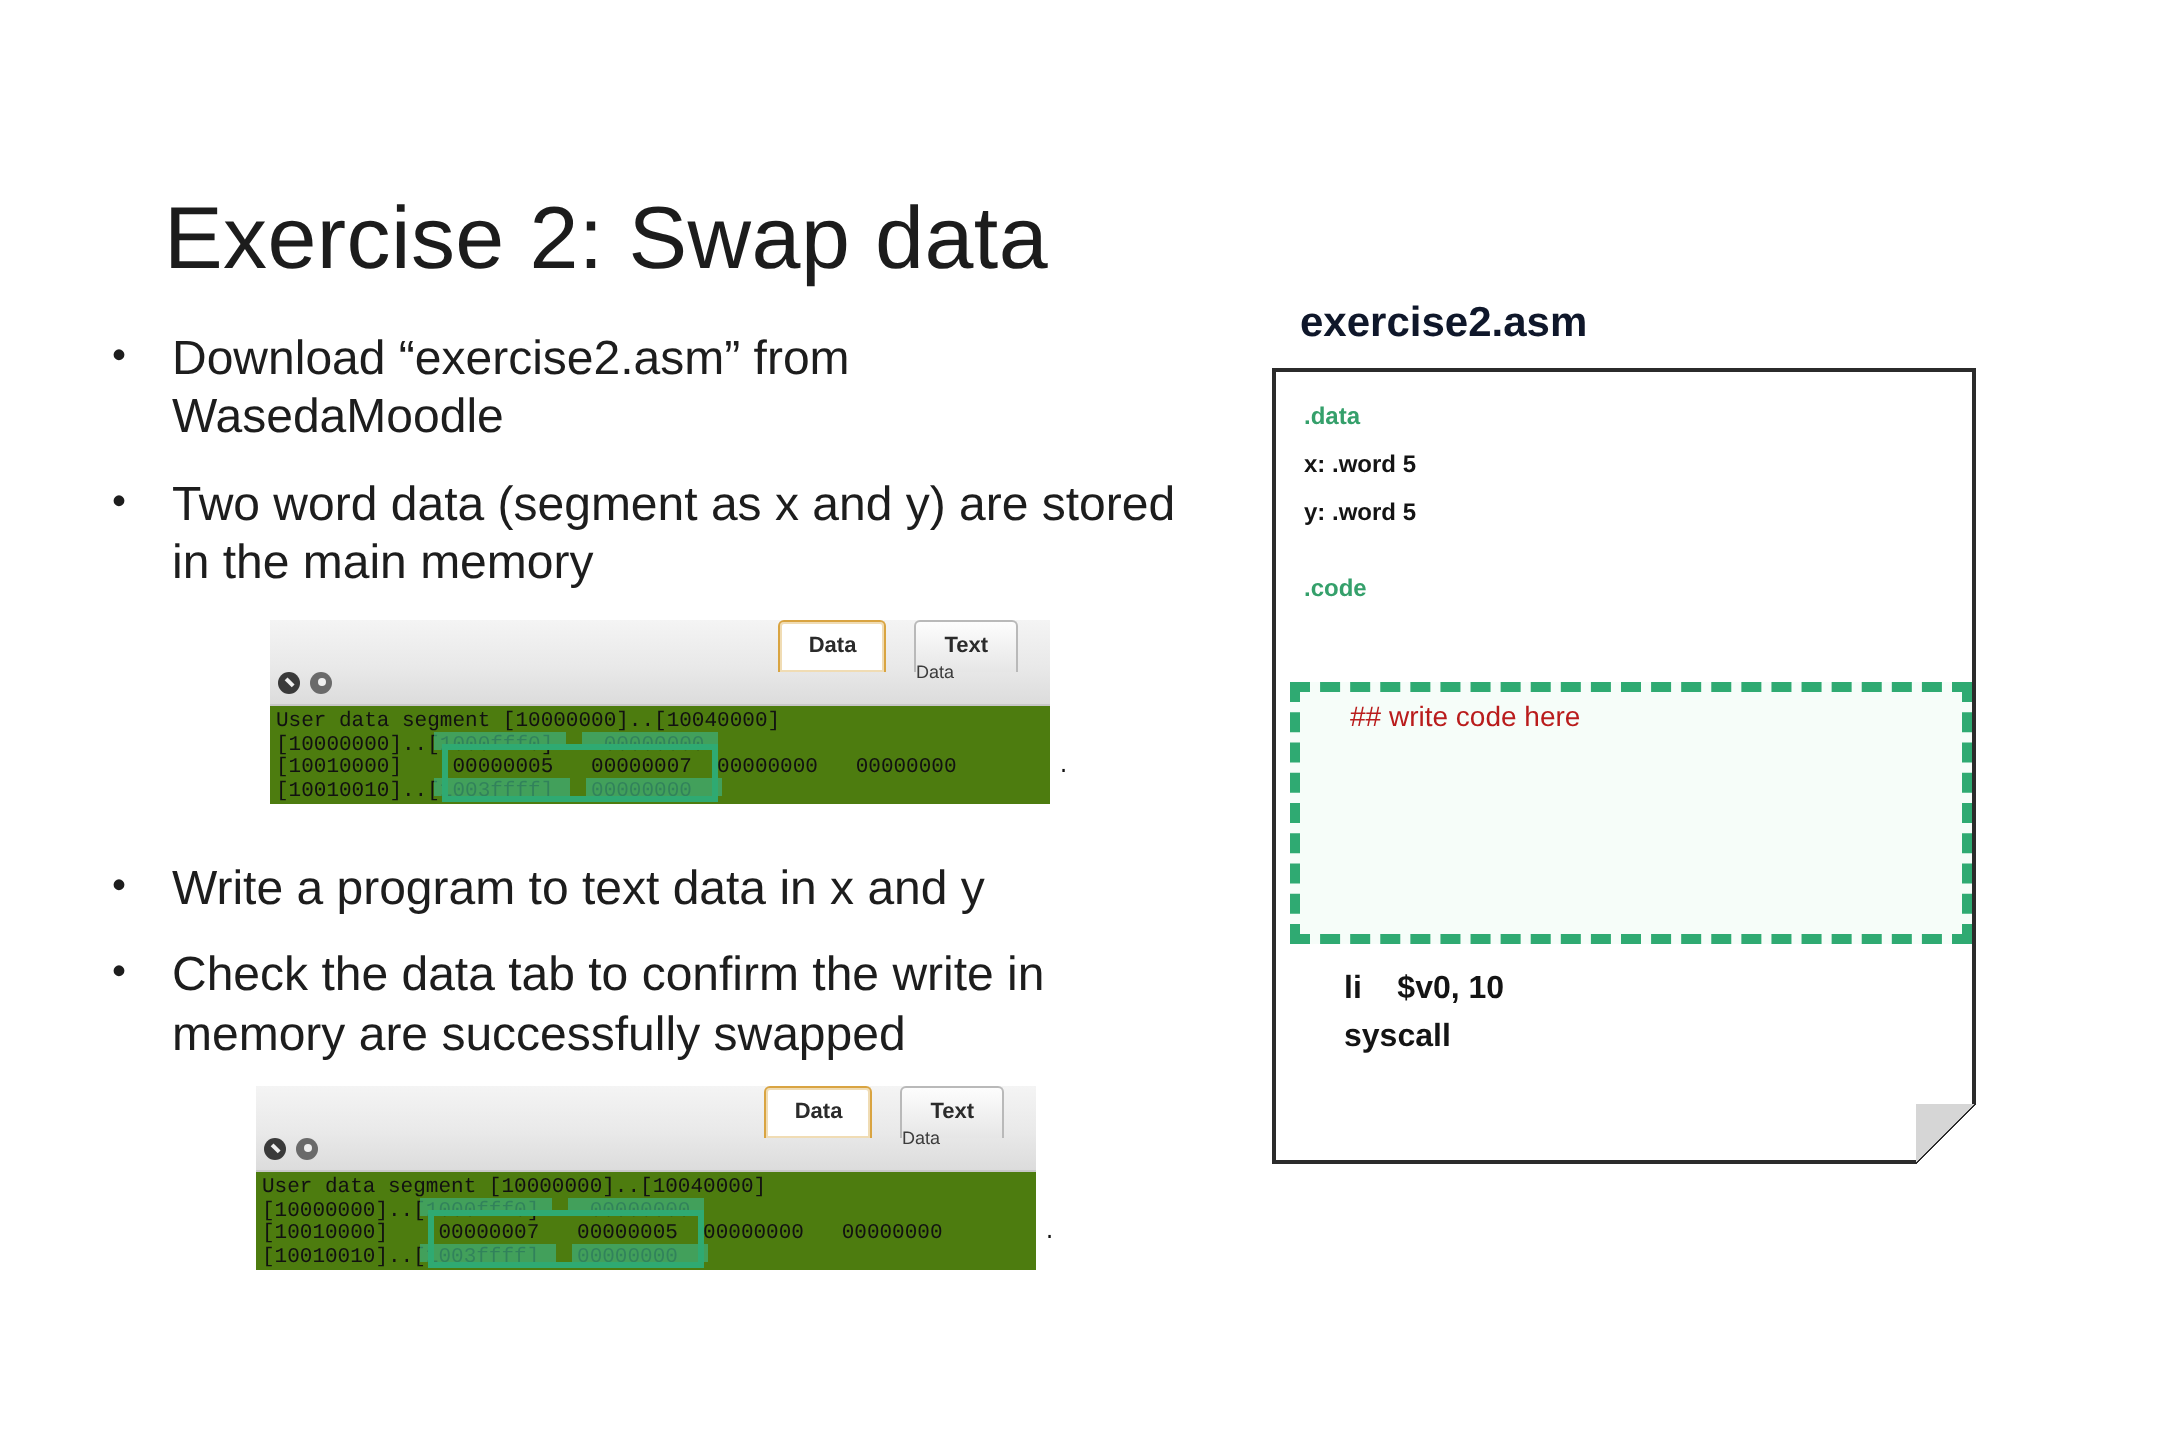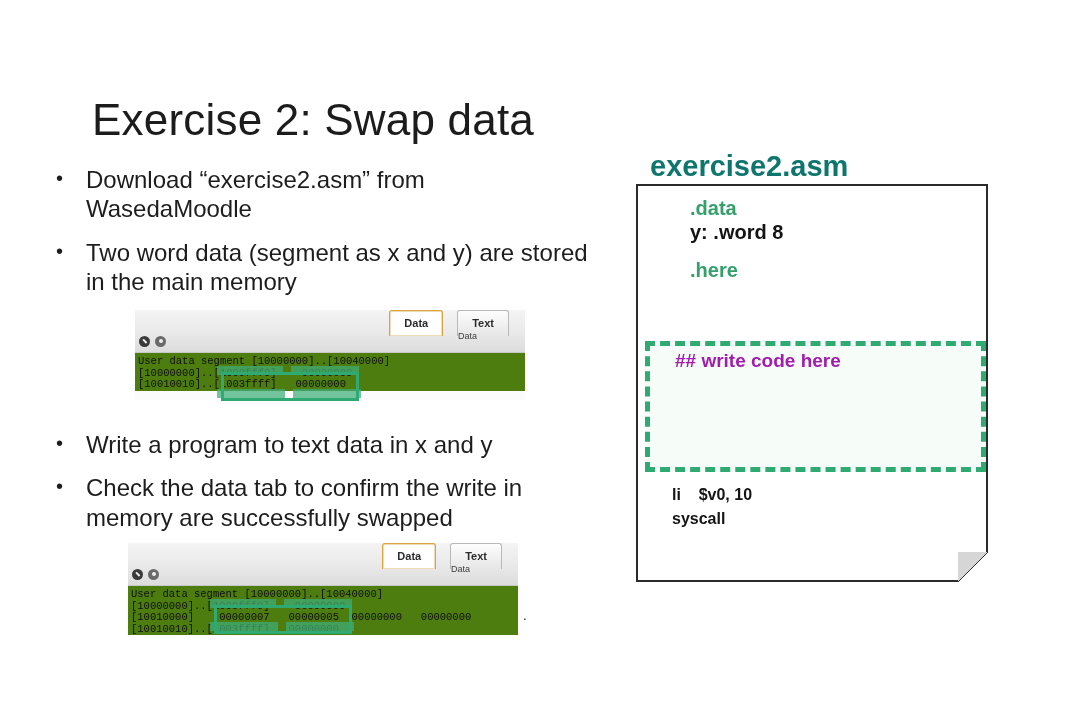--- a/index.html
+++ b/index.html
@@ -5,21 +5,21 @@
   html,body{margin:0;padding:0;}
   body{
     width:1087px;height:720px;background:#ffffff;
     font-family:"Liberation Sans", sans-serif;
     color:#1a1a1a;overflow:hidden;position:relative;
   }
   .slide{position:absolute;inset:0;}
 
   
   .title{
-    position:absolute;left:92px;top:95px;
+    position:absolute;left:82px;top:95px;
     font-size:44px;font-weight:300;letter-spacing:.2px;
     color:#1c1c1c;white-space:nowrap;
   }
 
   
   .bullets-top{position:absolute;left:56px;top:165px;width:540px;}
   .bullets-bottom{position:absolute;left:56px;top:430px;width:545px;}
   .bullet{
     display:flex;align-items:flex-start;
     font-size:24px;line-height:1.22;color:#1d1d1d;
@@ -90,46 +90,46 @@
     position:absolute;background:#3fae79;opacity:.72;z-index:3;
   }
   .hl-box{
     position:absolute;border:3px solid #2faa72;
     background:transparent;z-index:4;
   }
 
   
   .asm-title{
     position:absolute;left:650px;top:150px;
-    font-size:29px;font-weight:bold;color:#0f766e;
+    font-size:21px;font-weight:bold;color:#0f172a;
   }
   .doc{
     position:absolute;left:636px;top:184px;width:352px;height:398px;
     background:#ffffff;border:2px solid #2b2b2b;box-sizing:border-box;
   }
   .fold{
     position:absolute;right:-2px;bottom:-2px;width:30px;height:30px;
     background:
       linear-gradient(to top left,#ffffff 0 49.6%,#2b2b2b 49.6% 51.4%,#d6d6d6 51.4% 100%);
   }
   .code{
     position:absolute;left:14px;top:10px;right:10px;
-    font-size:20px;line-height:24px;color:#111;font-weight:bold;margin-left:38px;
+    font-size:12px;line-height:24px;color:#111;font-weight:bold;
   }
   .code .green{color:#35a06b;}
   .code .plain{font-weight:bold;color:#141414;}
   .code-gap{height:14px;}
 
   .dashbox{
     position:absolute;left:645px;top:341px;width:341px;height:131px;
     border:5px dashed #2faa72;box-sizing:border-box;background:#f6fdf9;
   }
   .dash-label{
     position:absolute;left:25px;top:4px;
-    font-size:19px;font-weight:bold;color:#a21caf;white-space:nowrap;
+    font-size:14px;font-weight:normal;color:#b91c1c;white-space:nowrap;
   }
   .tail-code{
     position:absolute;left:672px;top:483px;
     font-size:16px;line-height:24px;font-weight:bold;color:#141414;
     white-space:pre;
   }
 </style>
 </head>
 <body>
 
@@ -158,20 +158,21 @@
         <div class="ctrl-icons">
           <span class="cicon"></span>
           <span class="cicon ring"></span>
         </div>
         <div class="chrome-sub">Data</div>
       </div>
     </div>
     <div class="mars-body">
       <div class="dump">User data segment [10000000]..[10040000]</div>
       <div class="dump">[10000000]..[1000fff0]    00000000</div>
+      <div class="dump">[10010000]    00000005   00000007  00000000   00000000        .</div>
       <div class="dump">[10010010]..[1003ffff]   00000000</div>
       <div class="hl-solid" style="left:82px;top:13px;width:66px;height:9px;"></div>
       <div class="hl-solid" style="left:156px;top:13px;width:68px;height:9px;"></div>
       <div class="hl-solid" style="left:82px;top:36px;width:68px;height:9px;"></div>
       <div class="hl-solid" style="left:158px;top:36px;width:68px;height:9px;"></div>
       <div class="hl-box" style="left:86px;top:19px;width:132px;height:23px;"></div>
     </div>
   </div>
 
   <div class="bullets-bottom">
@@ -210,23 +211,24 @@
       <div class="hl-solid" style="left:158px;top:36px;width:68px;height:9px;"></div>
       <div class="hl-box" style="left:86px;top:19px;width:132px;height:23px;"></div>
     </div>
   </div>
 
   <div class="asm-title">exercise2.asm</div>
 
   <div class="doc">
     <div class="code">
       <div class="green">.data</div>
-      <div class="plain">y:  .word 8</div>
+      <div class="plain">x:  .word 5</div>
+      <div class="plain">y:  .word 5</div>
       <div class="code-gap"></div>
-      <div class="green">.here</div>
+      <div class="green">.code</div>
     </div>
     <div class="fold"></div>
   </div>
 
   <div class="dashbox">
     <div class="dash-label">## write code here</div>
   </div>
 
   <div class="tail-code">li    $v0, 10
 syscall</div>

